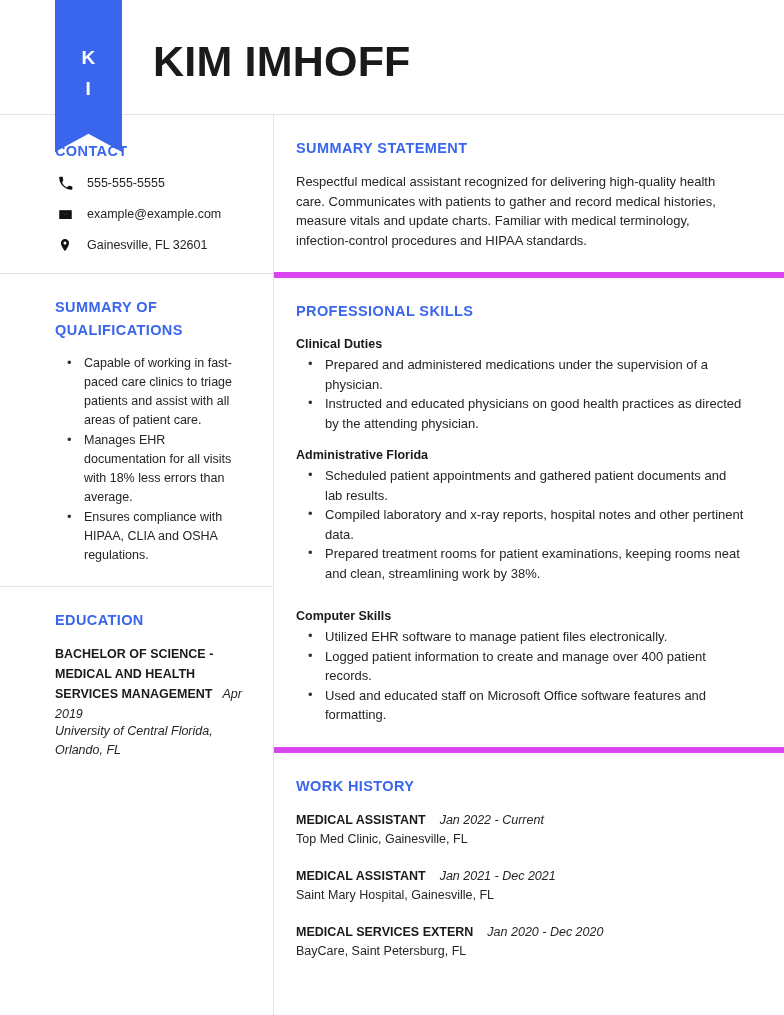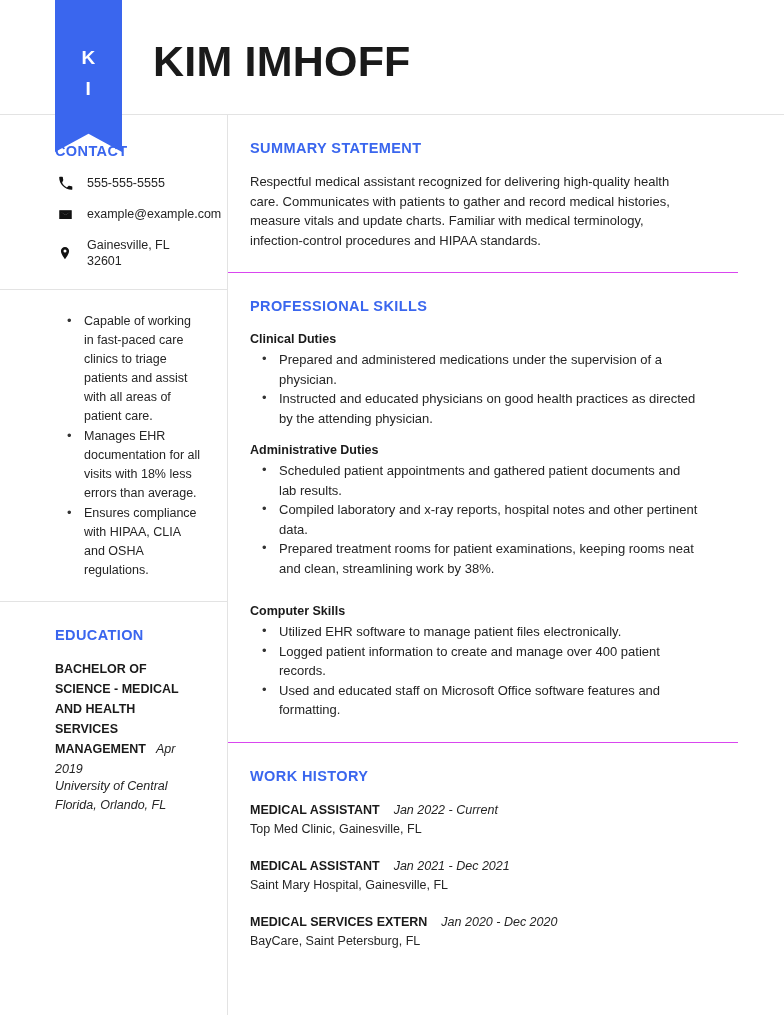--- a/index.html
+++ b/index.html
@@ -65,40 +65,40 @@
     white-space: nowrap;
   }
 
   
   .columns {
     position: relative;
     display: flex;
     align-items: flex-start;
   }
   .col-left {
-    width: 228px;
+    width: 274px;
     box-sizing: border-box;
     border-right: 1px solid #e3e3e3;
     min-height: 900px;
   }
   .col-right {
     width: 510px;
     box-sizing: border-box;
   }
 
   .sec {
     padding: 22px 26px 20px 55px;
     border-bottom: 1px solid #e3e3e3;
   }
   .sec.last { border-bottom: none; }
   .col-left .sec:first-child { padding-top: 25px; }
 
   .sec-r {
     padding: 22px 40px 22px 22px;
-    border-bottom: 1px solid #d946ef;
+    border-bottom: 6px solid #d946ef;
   }
   .sec-r.last { border-bottom: none; }
 
   .sec-title {
     color: var(--accent);
     font-weight: bold;
     font-size: 14.5px;
     letter-spacing: 0.4px;
     line-height: 23px;
     margin: 0 0 12px 0;
@@ -259,20 +259,21 @@
           <span class="contact-icon">
             <svg width="14" height="14" viewBox="0 0 24 24" fill="currentColor" aria-hidden="true">
               <path d="M12 1.5c-3.9 0-7 3.1-7 7 0 5.3 7 14 7 14s7-8.7 7-14c0-3.9-3.1-7-7-7zm0 9.6a2.6 2.6 0 110-5.2 2.6 2.6 0 010 5.2z"></path>
             </svg>
           </span>
           <span class="contact-text">Gainesville, FL 32601</span>
         </div>
       </div>
 
       <div class="sec">
+        <div class="sec-title">SUMMARY OF QUALIFICATIONS</div>
         <ul class="bullets">
           <li>Capable of working in fast-paced care clinics to triage patients and assist with all areas of patient care.</li>
           <li>Manages EHR documentation for all visits with 18% less errors than average.</li>
           <li>Ensures compliance with HIPAA, CLIA and OSHA regulations.</li>
         </ul>
       </div>
 
       <div class="sec last">
         <div class="sec-title">EDUCATION</div>
         <div class="edu-block">
@@ -295,21 +296,21 @@
 
         <div class="skill-group">
           <div class="sub-head">Clinical Duties</div>
           <ul class="bullets">
             <li>Prepared and administered medications under the supervision of a physician.</li>
             <li>Instructed and educated physicians on good health practices as directed by the attending physician.</li>
           </ul>
         </div>
 
         <div class="skill-group">
-          <div class="sub-head">Administrative Duties</div>
+          <div class="sub-head">Administrative Florida</div>
           <ul class="bullets">
             <li>Scheduled patient appointments and gathered patient documents and lab results.</li>
             <li>Compiled laboratory and x-ray reports, hospital notes and other pertinent data.</li>
             <li>Prepared treatment rooms for patient examinations, keeping rooms neat and clean, streamlining work by 38%.</li>
           </ul>
         </div>
 
         <div class="skill-group last">
           <div class="sub-head">Computer Skills</div>
           <ul class="bullets">

